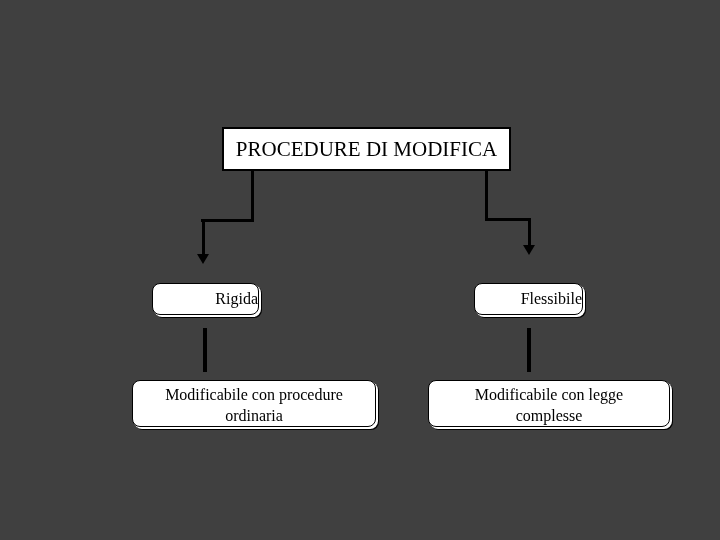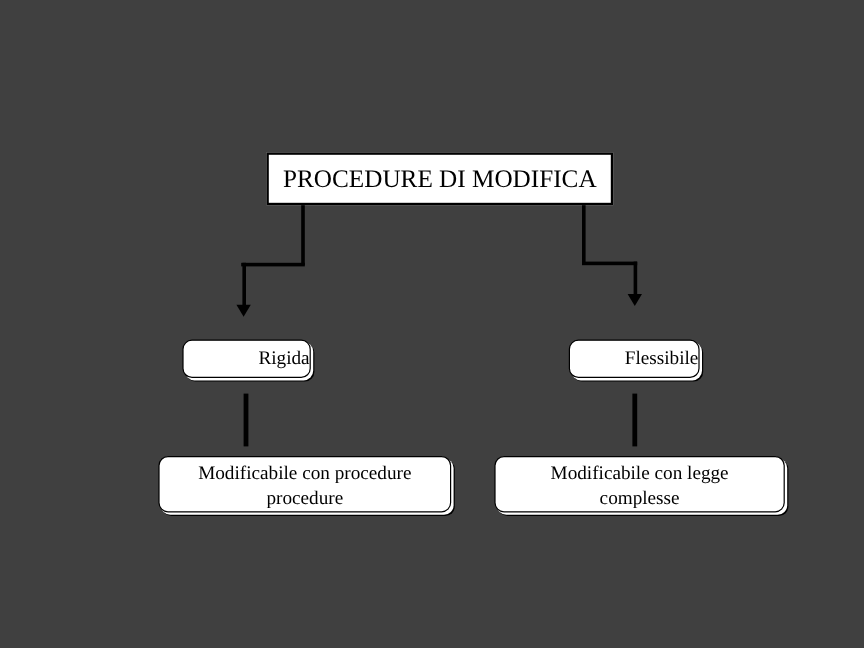--- a/index.html
+++ b/index.html
@@ -37,21 +37,21 @@
     box-shadow: 2px 2px 0 0 #ffffff, 3px 3px 0 0 #000000;
     display: flex; align-items: center; justify-content: flex-end;
     text-align: center;
   }
   .branch-box { font-size: 16px; }
   .detail-box { font-size: 16px; line-height: 21px; flex-direction: column; }
 
   #rigida-box      { left: 152px; top: 283px; width: 107px; height: 32px; }
   #flessibile-box  { left: 474px; top: 283px; width: 109px; height: 32px; }
   #detail-left-box { left:  88px; top: 380px; width: 244px; height: 47px; margin-left: 44px; }
-  #detail-right-box{ left: 412px; top: 380px; width: 242px; height: 47px; }
+  #detail-right-box{ left: 428px; top: 380px; width: 242px; height: 47px; }
 
   
   .line { background: #000000; }
 
   #stem-left        { left: 251px; top: 171px; width: 3px;  height: 50px; }
   #elbow-left       { left: 201px; top: 219px; width: 53px; height: 3px;  }
   #drop-left        { left: 202px; top: 219px; width: 3px;  height: 36px; }
   #stem-right       { left: 485px; top: 171px; width: 3px;  height: 49px; }
   #elbow-right      { left: 485px; top: 218px; width: 46px; height: 3px;  }
   #drop-right       { left: 528px; top: 218px; width: 3px;  height: 29px; }
@@ -93,20 +93,20 @@
   </div>
   <div class="abs round-box branch-box" id="flessibile-box">
     <span>Flessibile</span>
   </div>
 
   <div class="abs line" id="thick-left"></div>
   <div class="abs line" id="thick-right"></div>
 
   <div class="abs round-box detail-box" id="detail-left-box">
     <div>Modificabile con procedure</div>
-    <div>procedure</div>
+    <div>ordinaria</div>
   </div>
   <div class="abs round-box detail-box" id="detail-right-box">
     <div>Modificabile con legge</div>
     <div>complesse</div>
   </div>
 
 </div>
 
 </body></html>

